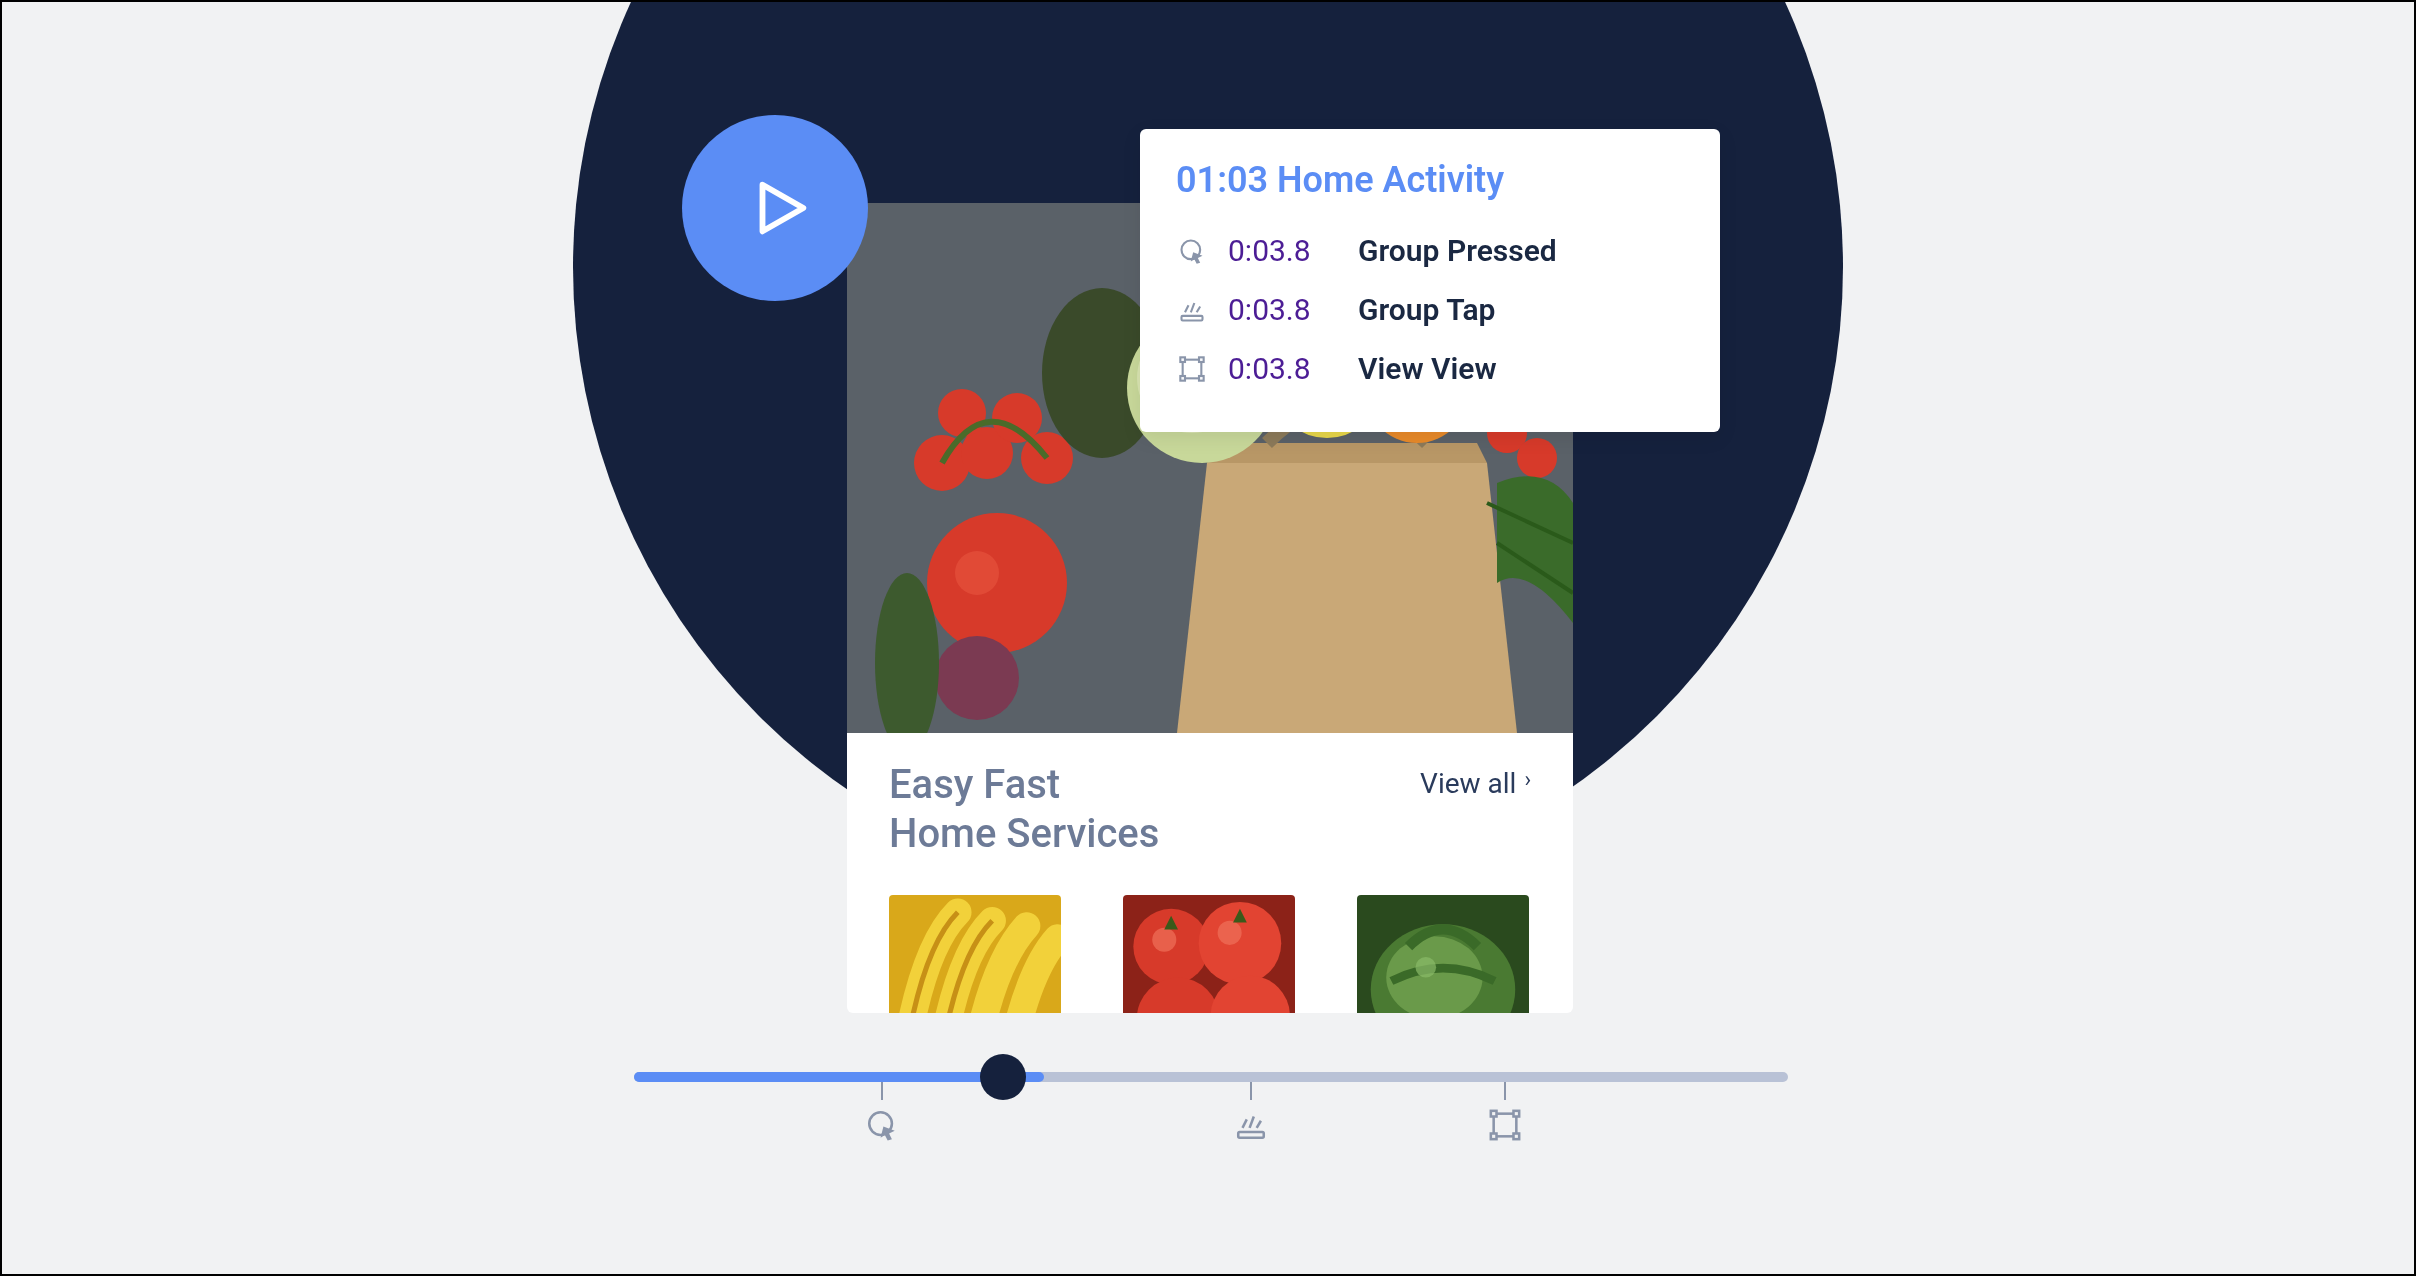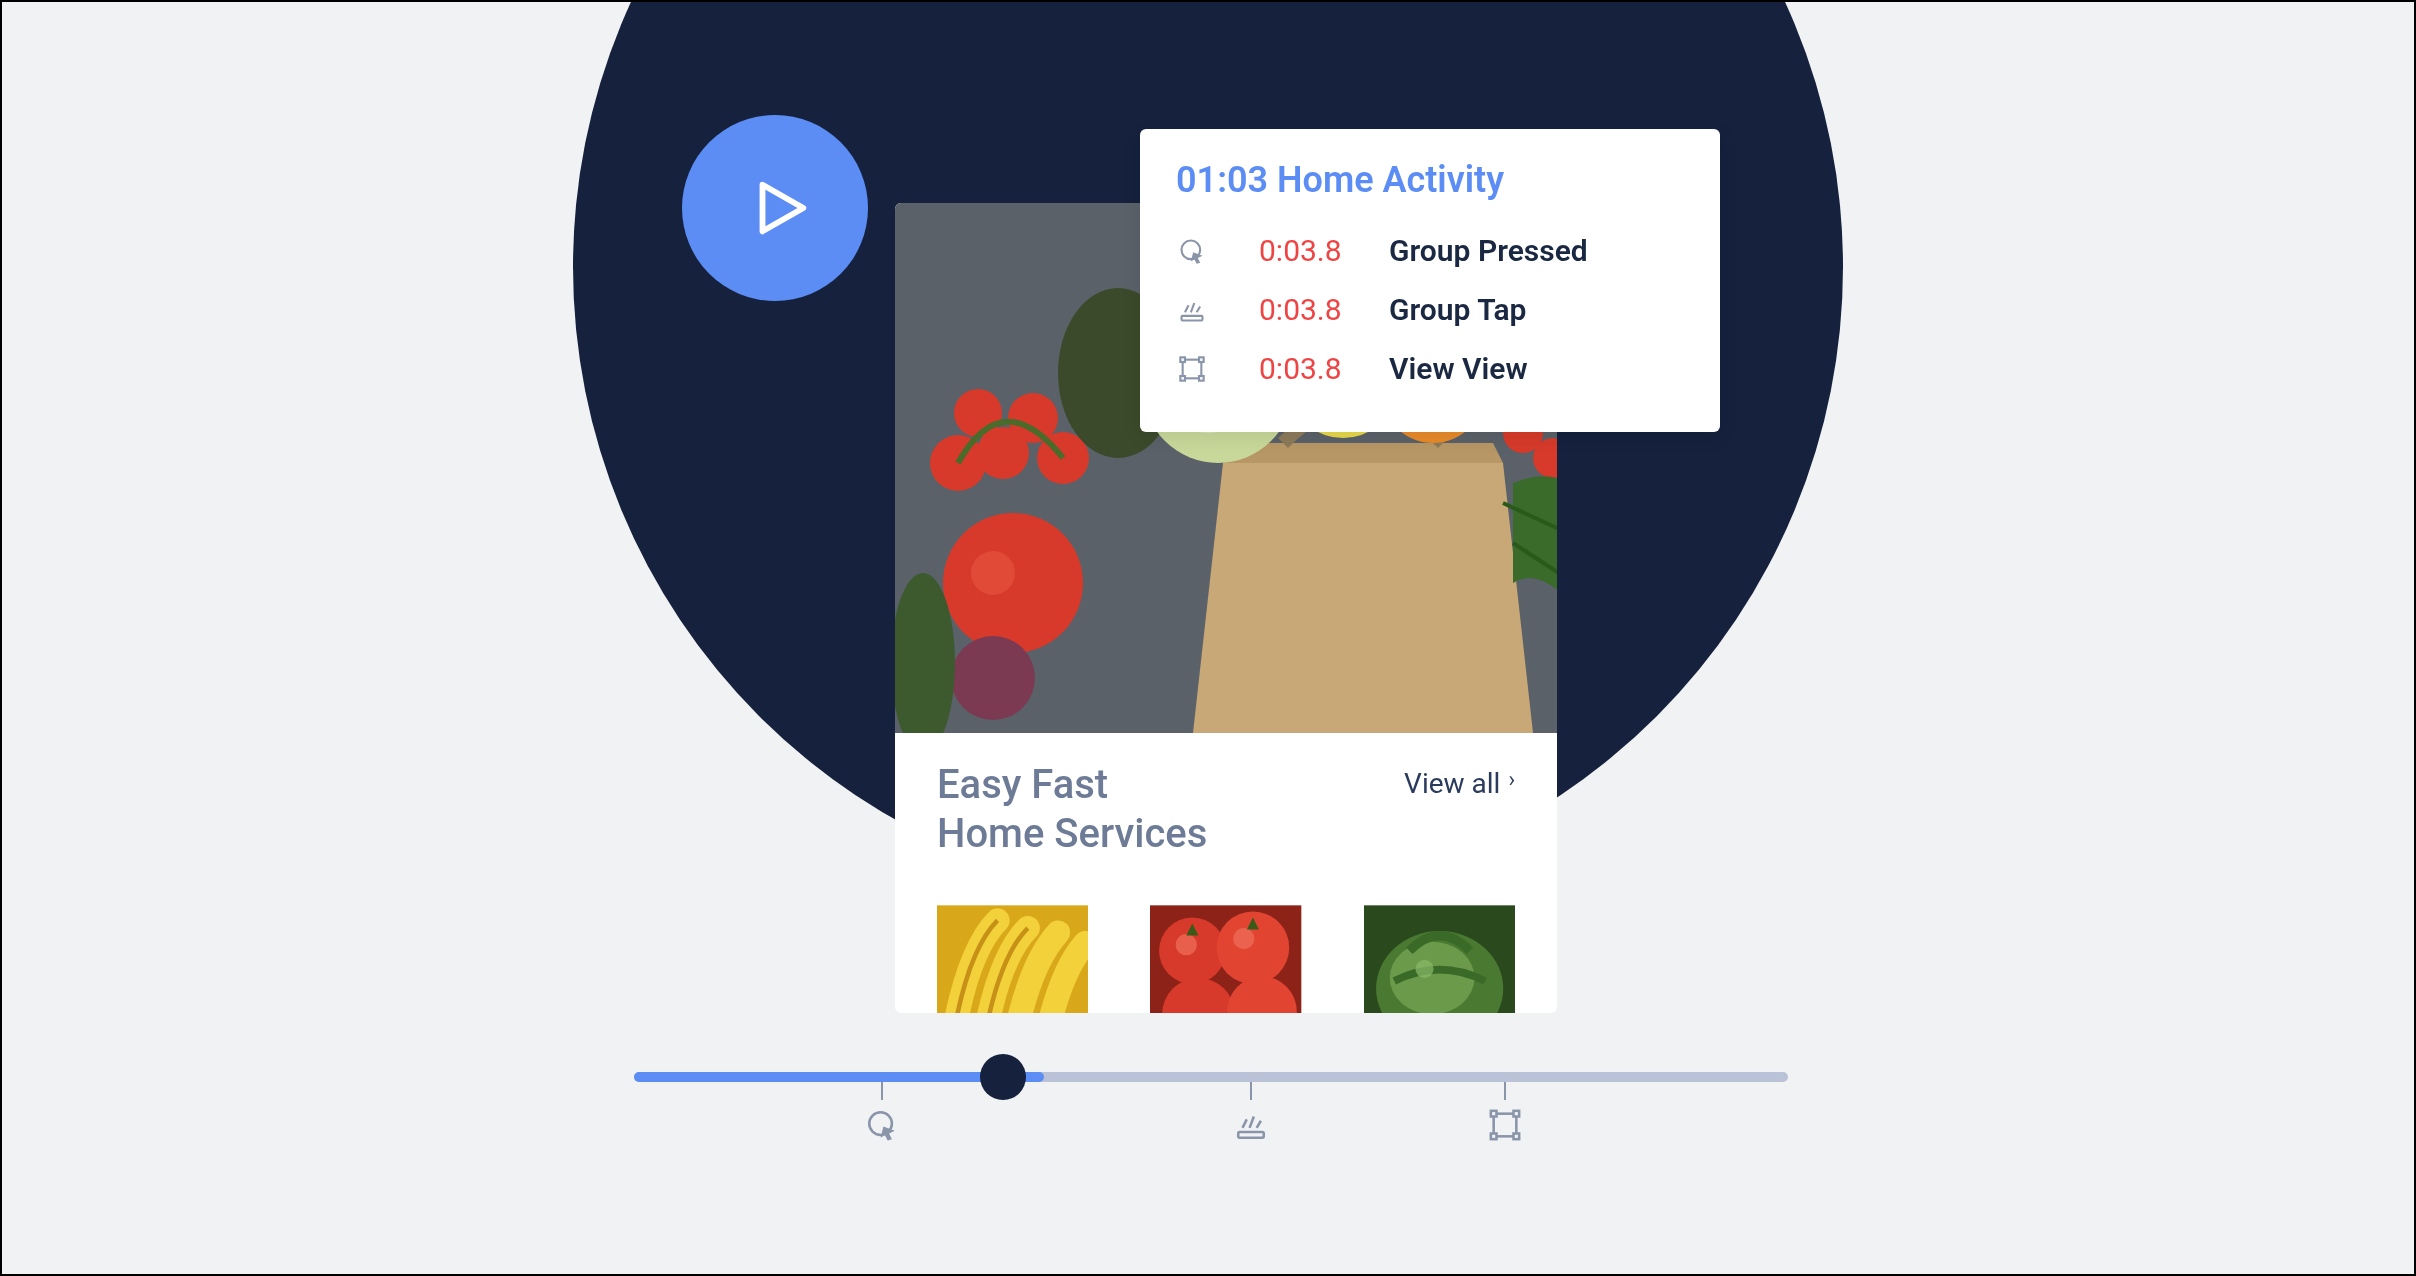--- a/index.html
+++ b/index.html
@@ -27,27 +27,26 @@
   border-radius: 50%;
   background: #15213d;
   left: 50%;
   top: -370px;
   transform: translateX(-50%);
 }
 .phone-card {
   position: absolute;
   left: 845px;
   top: 201px;
-  width: 662px;
+  width: 726px;
   height: 810px;
   background: #fff;
   border-radius: 6px;
   overflow: hidden;
   box-shadow: 0 0 0 rgba(0,0,0,0);
-  margin-left: 48px;
 }
 .hero-image {
   width: 100%;
   height: 530px;
   overflow: hidden;
   position: relative;
 }
 .hero-svg { width: 100%; height: 100%; display: block; }
 .card-body { padding: 28px 42px 0 42px; }
 .card-header {
@@ -127,23 +126,22 @@
   width: 32px;
   height: 32px;
   display: flex;
   align-items: center;
   justify-content: center;
   flex-shrink: 0;
 }
 .event-icon svg { width: 28px; height: 28px; }
 .event-time {
   font-size: 30px;
-  color: #ef4444;
+  color: #4c1d95;
   min-width: 110px;
-  margin-left: 31px;
 }
 .event-label {
   font-size: 30px;
   font-weight: 600;
   color: #1a2842;
 }
 
 .timeline {
   position: absolute;
   left: 632px;

